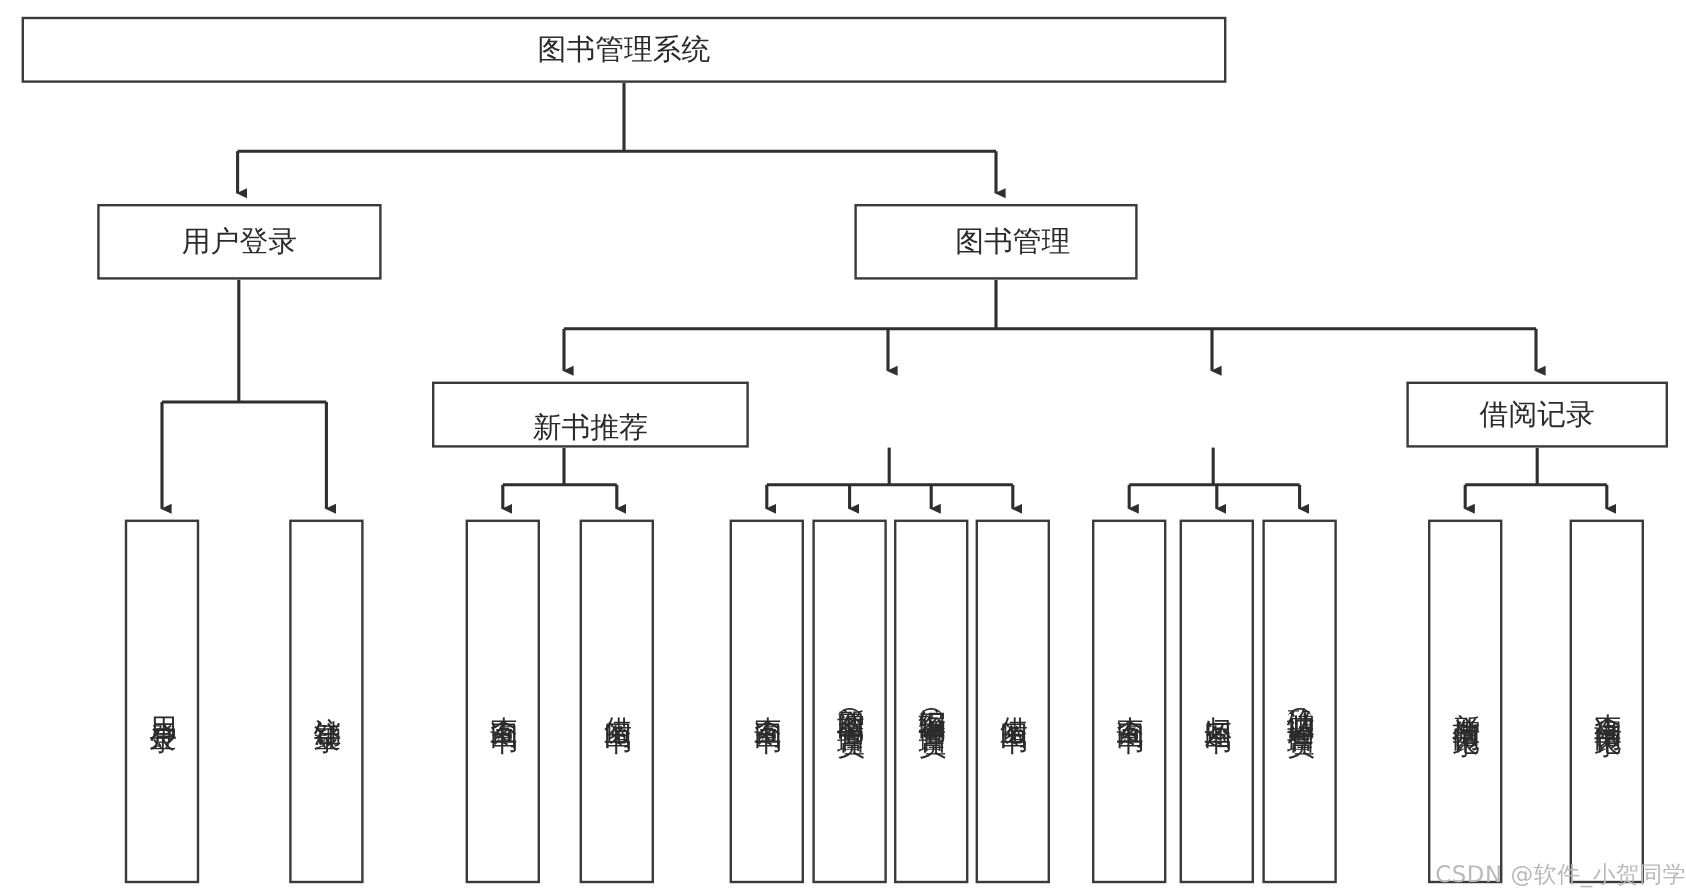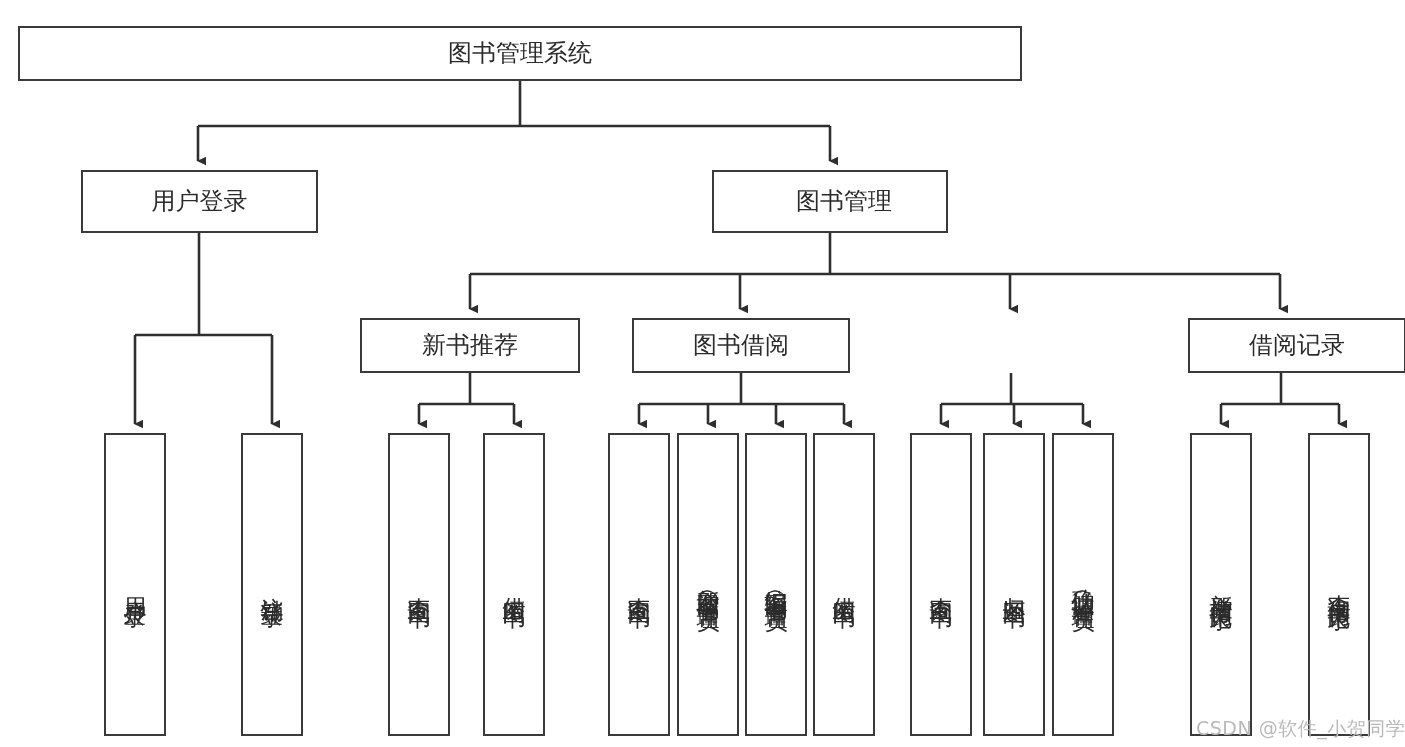--- a/index.html
+++ b/index.html
@@ -117,38 +117,35 @@
       <path d="M1014,404 L1014,424" marker-end="url(#arrow)"></path>
       <path d="M1083,404 L1083,424" marker-end="url(#arrow)"></path>
 
       <path d="M1281,373 L1281,404"></path>
       <path d="M1221,404 L1339,404"></path>
       <path d="M1221,404 L1221,424" marker-end="url(#arrow)"></path>
       <path d="M1339,404 L1339,424" marker-end="url(#arrow)"></path>
     </g>
   </svg>
 
-  <div class="node root horiz" style="left:18px; top:26px; width:1004px; height:55px;">
+  <div class="node root horiz" style="left:18px; top:14px; width:1004px; height:55px;">
     <span class="node-label">图书管理系统</span>
   </div>
 
   <div class="node horiz" style="left:81px; top:170px; width:237px; height:63px;">
     <span class="node-label">用户登录</span>
   </div>
   <div class="node horiz" style="left:712px; top:170px; width:236px; height:63px;padding-left:28px;">
     <span class="node-label">图书管理</span>
   </div>
 
-  <div class="node horiz" style="left:360px; top:318px; width:220px; height:55px;">
+  <div class="node horiz" style="left:360px; top:318px; width:264px; height:55px;align-items:flex-end;">
     <span class="node-label">新书推荐</span>
   </div>
-  <div class="node horiz" style="left:632px; top:318px; width:218px; height:55px;">
-    <span class="node-label">图书借阅</span>
-  </div>
-  <div class="node horiz" style="left:1172px; top:318px; width:218px; height:55px;margin-left:16px;">
+  <div class="node horiz" style="left:1172px; top:318px; width:218px; height:55px;">
     <span class="node-label">借阅记录</span>
   </div>
 
   <div class="node vert" style="left:104px; top:433px; width:62px; height:303px;">
     <span class="node-label">用户登录</span>
   </div>
   <div class="node vert" style="left:241px; top:433px; width:62px; height:303px;">
     <span class="node-label">注销登录</span>
   </div>
   <div class="node vert" style="left:388px; top:433px; width:62px; height:303px;">

